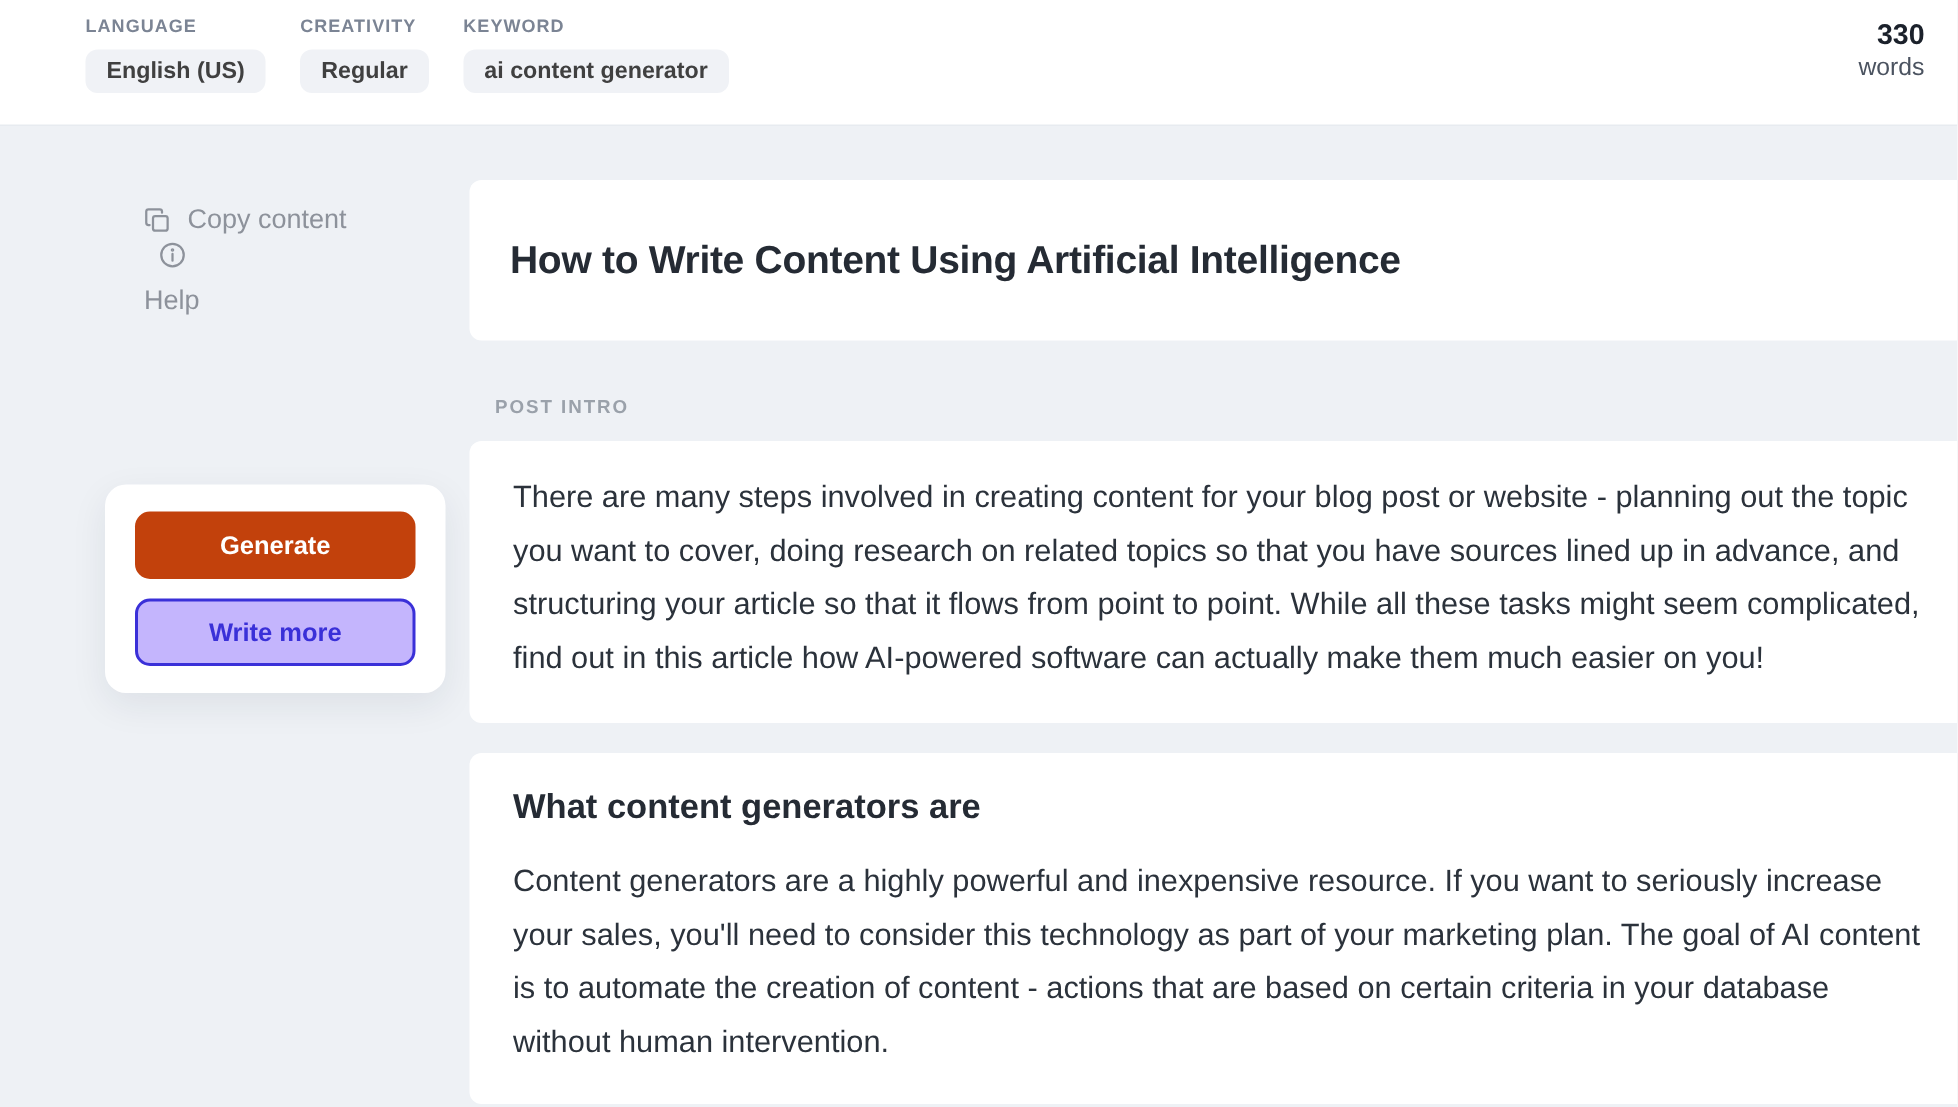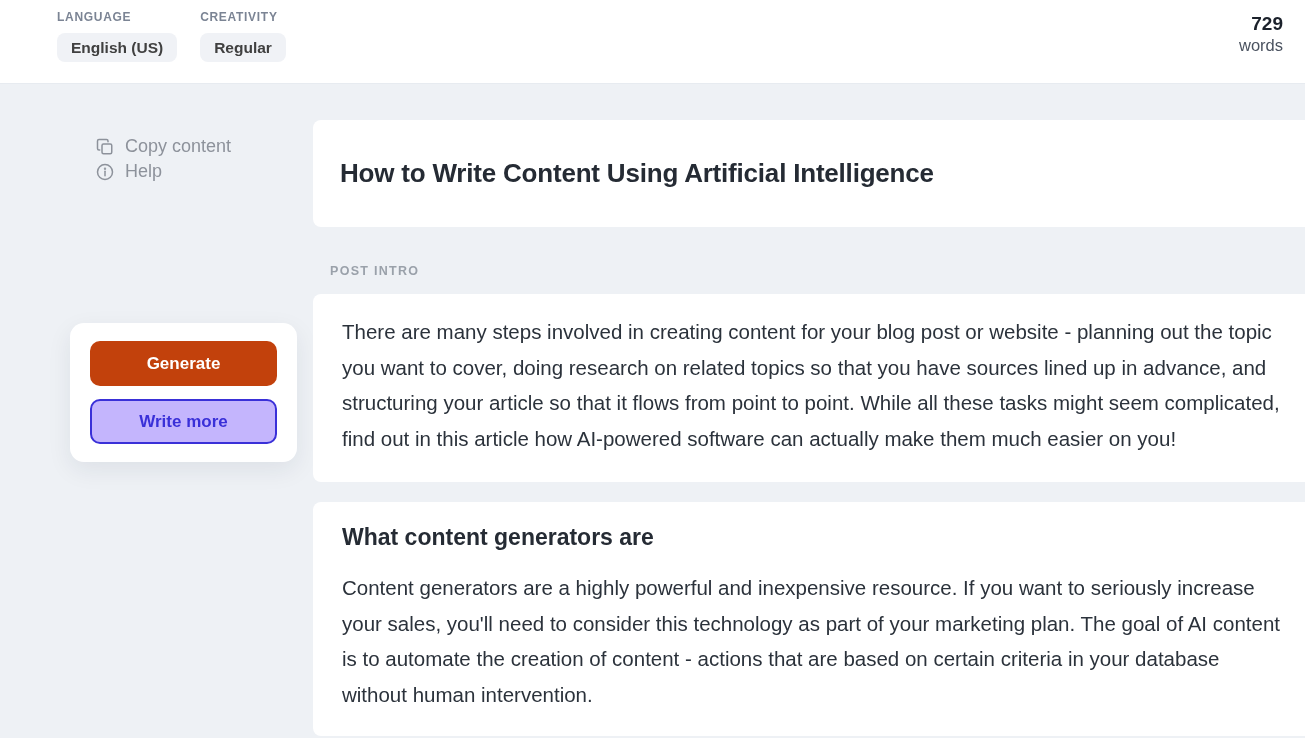--- a/index.html
+++ b/index.html
@@ -83,21 +83,21 @@
     position: absolute;
     display: flex;
     align-items: center;
     gap: 11px;
     color: #8d929b;
     font-size: 18px;
     cursor: pointer;
   }
   .side-action svg { display: block; }
   .action-copy { left: 96px; top: 136px; }
-  .action-help { left: 96px; top: 161px; }
+  .action-help { left: 96px; top: 161px; flex-direction: column; }
 
   .button-card {
     position: absolute;
     left: 70px;
     top: 323px;
     width: 227px;
     background: #ffffff;
     border-radius: 14px;
     padding: 18px 20px;
     box-shadow: 0 8px 24px rgba(25, 35, 65, 0.08);
@@ -189,26 +189,30 @@
       <div class="field-group">
         <div class="field-label">LANGUAGE</div>
         <div class="field-pill">English (US)</div>
       </div>
 
       <div class="field-group">
         <div class="field-label">CREATIVITY</div>
         <div class="field-pill">Regular</div>
       </div>
 
+      <div class="field-group">
+        <div class="field-label">KEYWORD</div>
+        <div class="field-pill">ai content generator</div>
+      </div>
 
 
     </div>
 
     <div class="word-count">
-      <div class="num">729</div>
+      <div class="num">330</div>
       <div class="unit">words</div>
     </div>
   </header>
 
   <div class="side-action action-copy">
     <span>
       <svg width="18" height="18" viewBox="0 0 24 24" fill="none" stroke="#8d929b" stroke-width="2" stroke-linecap="round" stroke-linejoin="round">
         <rect x="8" y="8" width="13" height="13" rx="2"></rect>
         <path d="M5 16H4a2 2 0 0 1-2-2V4a2 2 0 0 1 2-2h10a2 2 0 0 1 2 2v1"></path>
       </svg>

